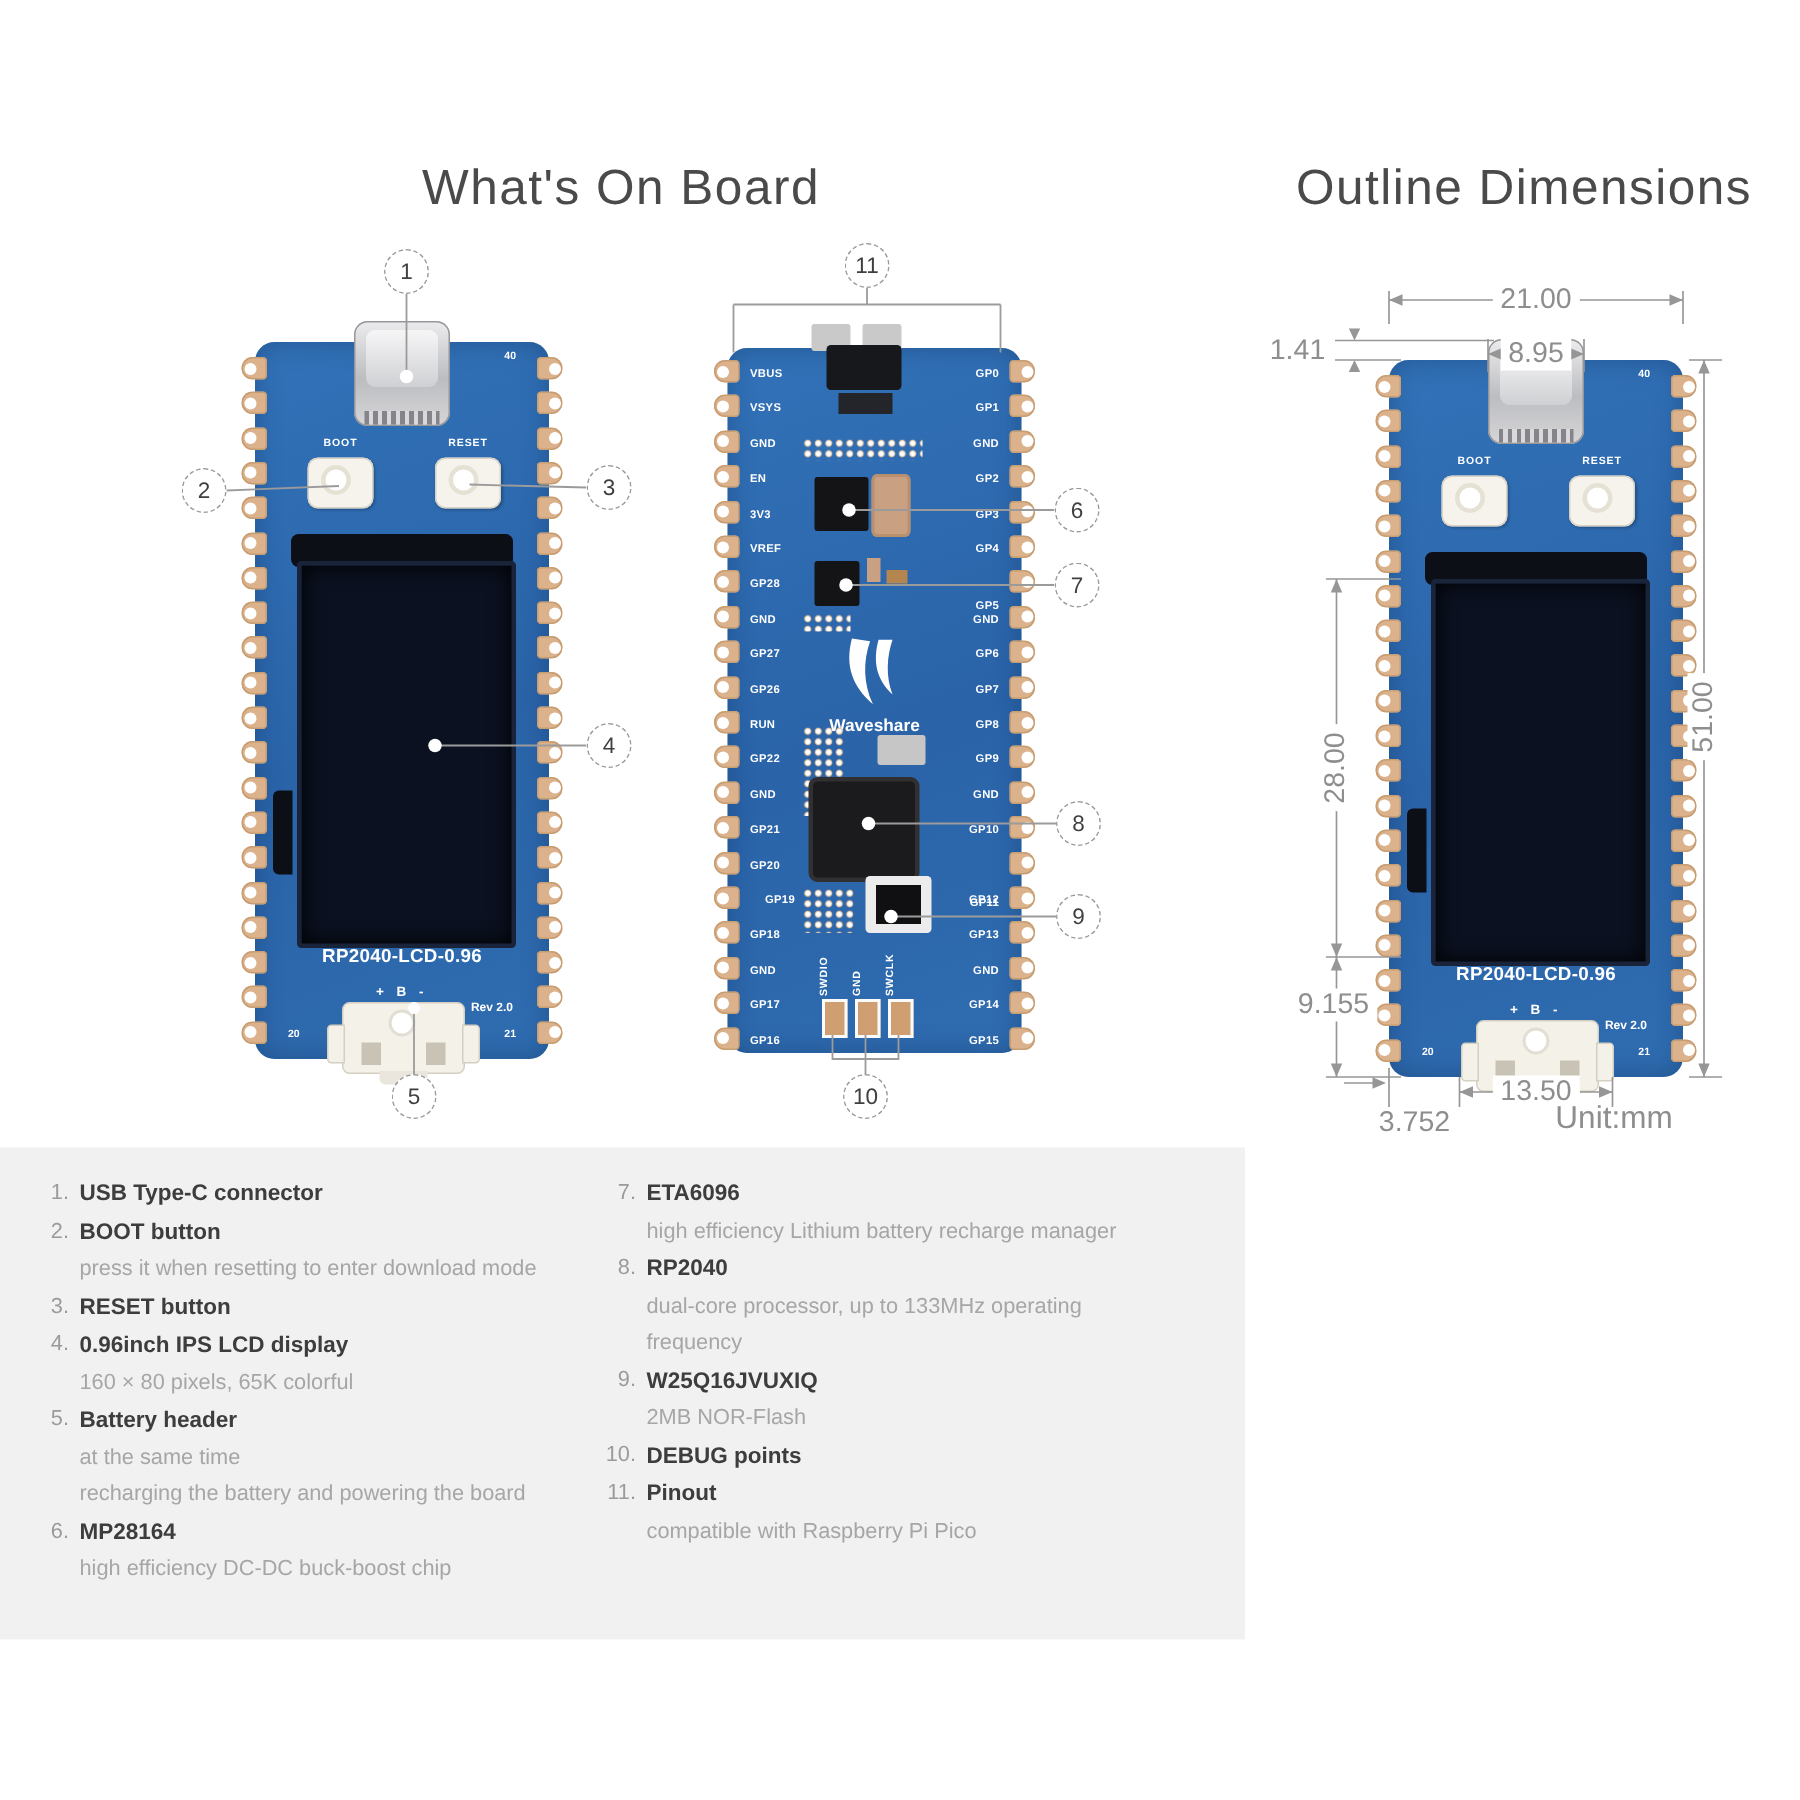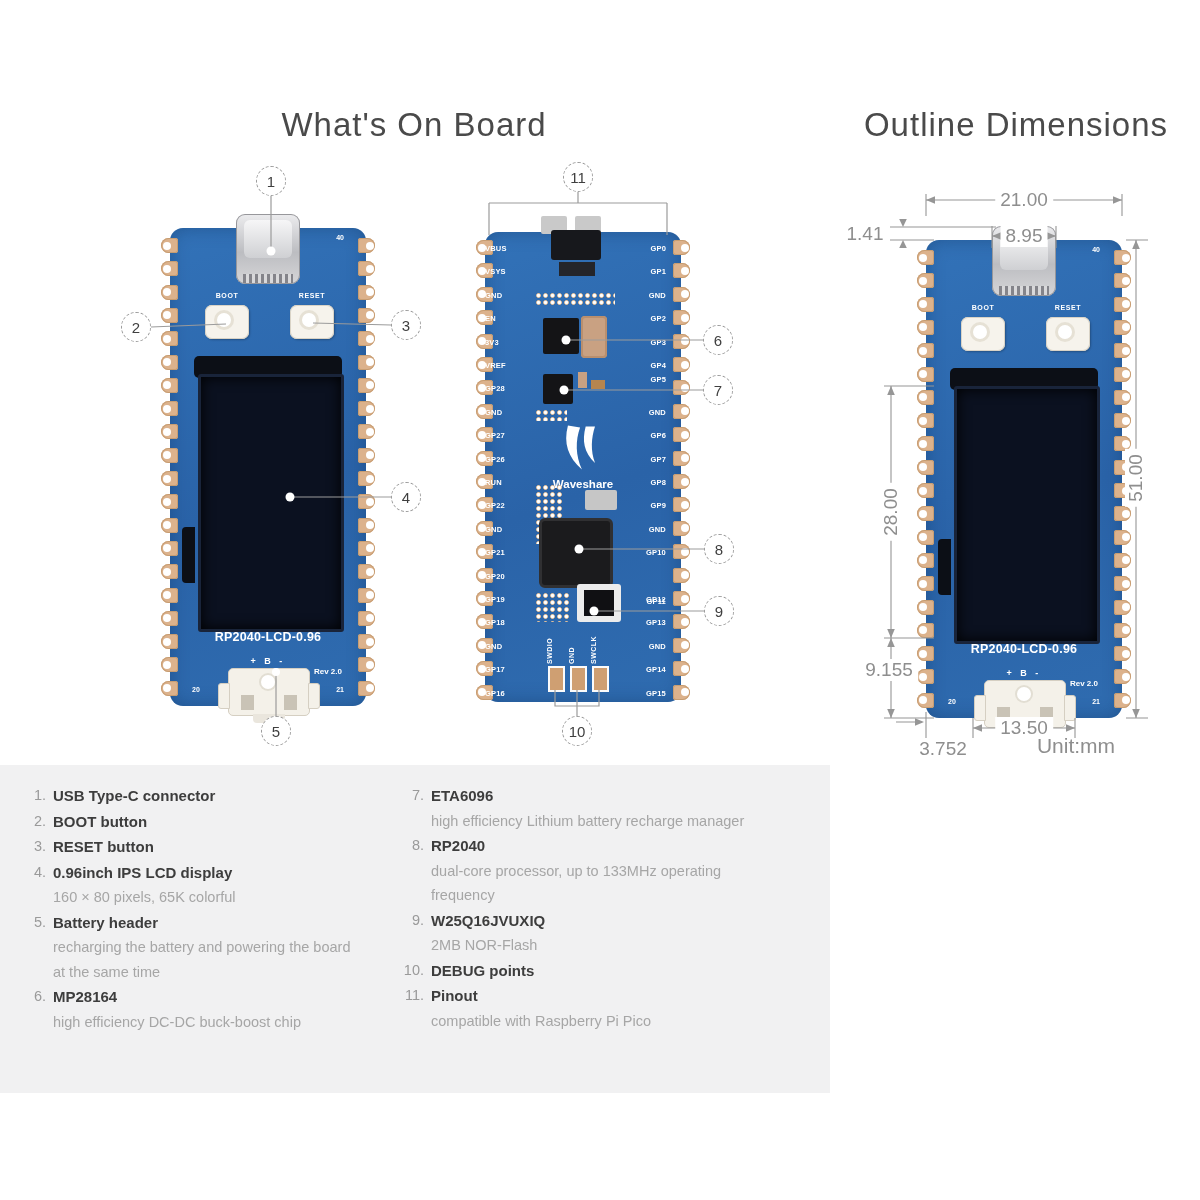--- a/index.html
+++ b/index.html
@@ -66,21 +66,21 @@
        box-shadow:0 0 0 2px #e2ded3;}
   .batt-lip{left:24px;top:45px;width:32px;height:9px;background:#eae6dd;border-radius:0 0 4px 4px;}
   .pin-num{font-size:7px;font-weight:bold;color:#fff;}
   .pin-num.tr{right:22px;top:6px;}
   .pin-num.bl{left:22px;top:458px;}
   .pin-num.br{right:22px;top:458px;}
 
   
   .pin-label{font-size:7.5px;font-weight:bold;color:#fff;letter-spacing:.2px;width:40px;
        height:9px;line-height:9px;}
-  .pin-label.l{left:0;text-align:left;}
+  .pin-label.l{left:15px;text-align:left;}
   .pin-label.r{right:15px;text-align:right;}
   .pad-top{top:-16px;width:26px;height:18px;background:#c9c9c9;border-radius:2px;}
   .chipA{left:66px;top:-2px;width:50px;height:30px;background:#17181c;border-radius:3px;}
   .chipA2{left:74px;top:30px;width:36px;height:14px;background:#24252a;}
   .dots{background-image:radial-gradient(circle,#ffffff 1.3px,rgba(222,186,148,.95) 2.1px,rgba(0,0,0,0) 2.7px);
        background-size:7px 7px;}
   .dots1{left:50px;top:60px;width:80px;height:15px;}
   .mp-chip{left:58px;top:86px;width:36px;height:36px;background:#141416;border-radius:2px;}
   .inductor{left:96px;top:84px;width:26px;height:42px;background:#c9a182;border-radius:4px;
        box-shadow:inset 0 0 0 2px #b98f6e;}
@@ -132,35 +132,36 @@
   <div class="legend-box">
     <div class="legend-col left" id="legend-left">
         <div class="legend-item-row">
           <span class="legend-num">1.</span>
           <span class="legend-title">USB Type-C connector</span>
         </div>
         <div class="legend-item-row">
           <span class="legend-num">2.</span>
           <span class="legend-title">BOOT button</span>
         </div>
+        <div class="legend-desc">press it when resetting to enter download mode</div>
         <div class="legend-item-row">
           <span class="legend-num">3.</span>
           <span class="legend-title">RESET button</span>
         </div>
         <div class="legend-item-row">
           <span class="legend-num">4.</span>
           <span class="legend-title">0.96inch IPS LCD display</span>
         </div>
         <div class="legend-desc">160 × 80 pixels, 65K colorful</div>
         <div class="legend-item-row">
           <span class="legend-num">5.</span>
           <span class="legend-title">Battery header</span>
         </div>
+        <div class="legend-desc">at the same time</div>
         <div class="legend-desc">recharging the battery and powering the board</div>
-        <div class="legend-desc">at the same time</div>
         <div class="legend-item-row">
           <span class="legend-num">6.</span>
           <span class="legend-title">MP28164</span>
         </div>
         <div class="legend-desc">high efficiency DC-DC buck-boost chip</div>
       </div>
     <div class="legend-col right" id="legend-right">
         <div class="legend-item-row">
           <span class="legend-num">7.</span>
           <span class="legend-title">ETA6096</span>
@@ -329,32 +330,32 @@
       <div class="pin-label l" style="top: 129px;">VREF</div>
       <div class="pin-label l" style="top: 152.4px;">GP28</div>
       <div class="pin-label l" style="top: 175.8px;">GND</div>
       <div class="pin-label l" style="top: 199.2px;">GP27</div>
       <div class="pin-label l" style="top: 222.6px;">GP26</div>
       <div class="pin-label l" style="top: 246px;">RUN</div>
       <div class="pin-label l" style="top: 269.4px;">GP22</div>
       <div class="pin-label l" style="top: 292.8px;">GND</div>
       <div class="pin-label l" style="top: 316.2px;">GP21</div>
       <div class="pin-label l" style="top: 339.6px;">GP20</div>
-      <div class="pin-label l" style="top: 363px;">GP19</div>
+      <div class="pin-label l" style="top: 363px; text-align: center;">GP19</div>
       <div class="pin-label l" style="top: 386.4px;">GP18</div>
       <div class="pin-label l" style="top: 409.8px;">GND</div>
       <div class="pin-label l" style="top: 433.2px;">GP17</div>
       <div class="pin-label l" style="top: 456.6px;">GP16</div>
       <div class="pin-label r" style="top: 12px;">GP0</div>
       <div class="pin-label r" style="top: 35.4px;">GP1</div>
       <div class="pin-label r" style="top: 58.8px;">GND</div>
       <div class="pin-label r" style="top: 82.2px;">GP2</div>
       <div class="pin-label r" style="top: 105.6px;">GP3</div>
       <div class="pin-label r" style="top: 129px;">GP4</div>
-      <div class="pin-label r" style="top: 143px;">GP5</div>
+      <div class="pin-label r" style="top: 167px;">GP5</div>
       <div class="pin-label r" style="top: 175.8px;">GND</div>
       <div class="pin-label r" style="top: 199.2px;">GP6</div>
       <div class="pin-label r" style="top: 222.6px;">GP7</div>
       <div class="pin-label r" style="top: 246px;">GP8</div>
       <div class="pin-label r" style="top: 269.4px;">GP9</div>
       <div class="pin-label r" style="top: 292.8px;">GND</div>
       <div class="pin-label r" style="top: 316.2px;">GP10</div>
       <div class="pin-label r" style="top: 345px; margin-top: 20px;">GP11</div>
       <div class="pin-label r" style="top: 363px;">GP12</div>
       <div class="pin-label r" style="top: 386.4px;">GP13</div>

